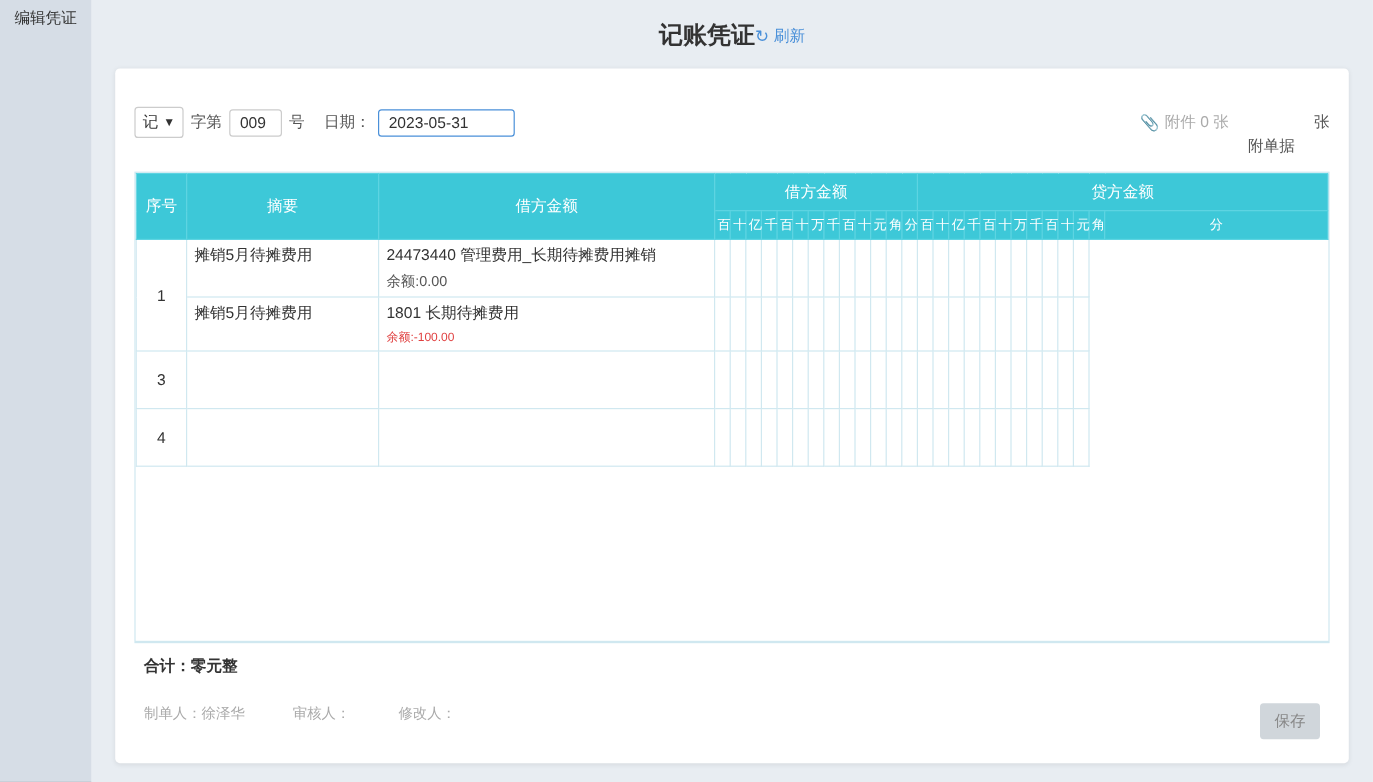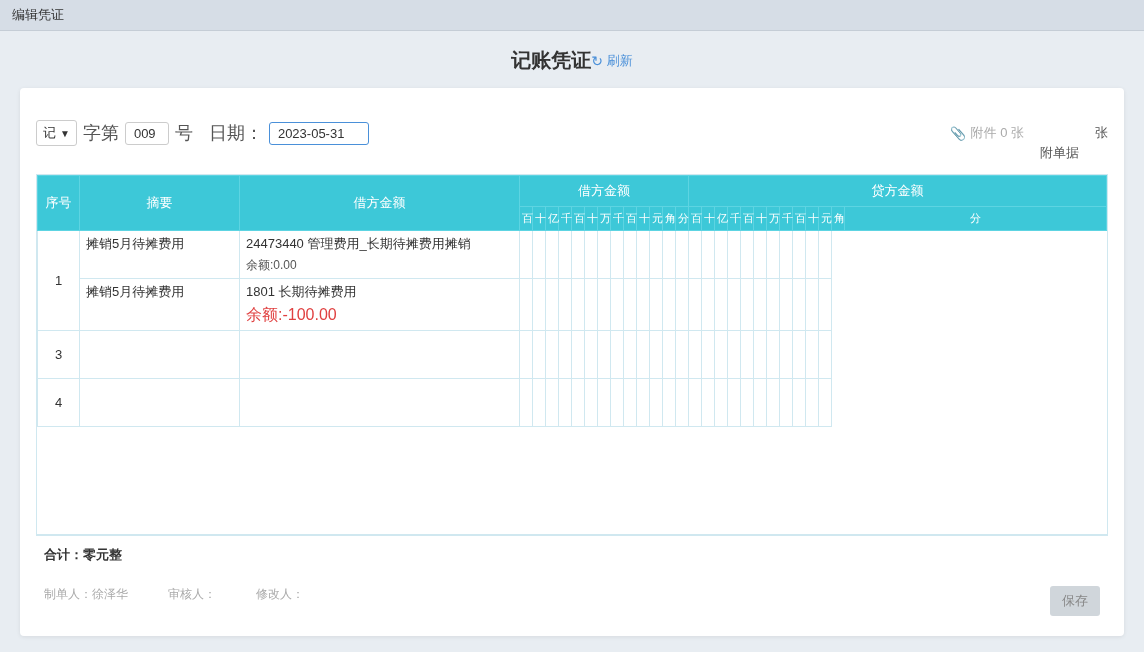--- a/index.html
+++ b/index.html
@@ -9,21 +9,21 @@
       background: #e8edf2;
       width: 1144px;
       height: 652px;
       overflow: hidden;
     }
     .window {
       width: 1144px;
       height: 652px;
       background: #e8edf2;
       display: flex;
-      flex-direction: column;
+      flex-direction: row;
     }
     .title-bar {
       background: #d6dde6;
       padding: 6px 12px;
       font-size: 13px;
       color: #333;
       border-bottom: 1px solid #c5cdd6;
       flex-shrink: 0;
     }
     .main-area {
@@ -71,21 +71,21 @@
       margin-bottom: 12px;
       flex-shrink: 0;
     }
     .form-group {
       display: flex;
       align-items: center;
       gap: 6px;
     }
     .form-label {
       color: #555;
-      font-size: 18px;
+      font-size: 13px;
     }
     .select-box {
       border: 1px solid #ccc;
       border-radius: 3px;
       padding: 3px 6px;
       font-size: 13px;
       color: #333;
       background: #fff;
       cursor: pointer;
       display: flex;
@@ -101,21 +101,21 @@
       background: #fff;
       width: 44px;
     }
     .date-input {
       border: 1px solid #4a90d9;
       border-radius: 3px;
       padding: 3px 8px;
       font-size: 13px;
       color: #333;
       background: #fff;
-      width: 100px;
+      width: 114px;
     }
     .attachment-area {
       margin-left: auto;
       display: flex;
       align-items: center;
       gap: 16px;
       color: #888;
       font-size: 13px;
     }
     .attachment-link {
@@ -176,21 +176,21 @@
       text-align: center;
       color: #333;
       vertical-align: middle;
     }
     .balance-text {
       font-size: 12px;
       color: #555;
       margin-top: 4px;
     }
     .balance-neg {
-      font-size: 16px;
+      font-size: 10px;
       color: #e04040;
       margin-top: 4px;
     }
     .footer-row {
       border-top: 1px solid #d0e8f0;
       padding: 10px 8px;
       font-size: 13px;
       color: #333;
       flex-shrink: 0;
       display: flex;

